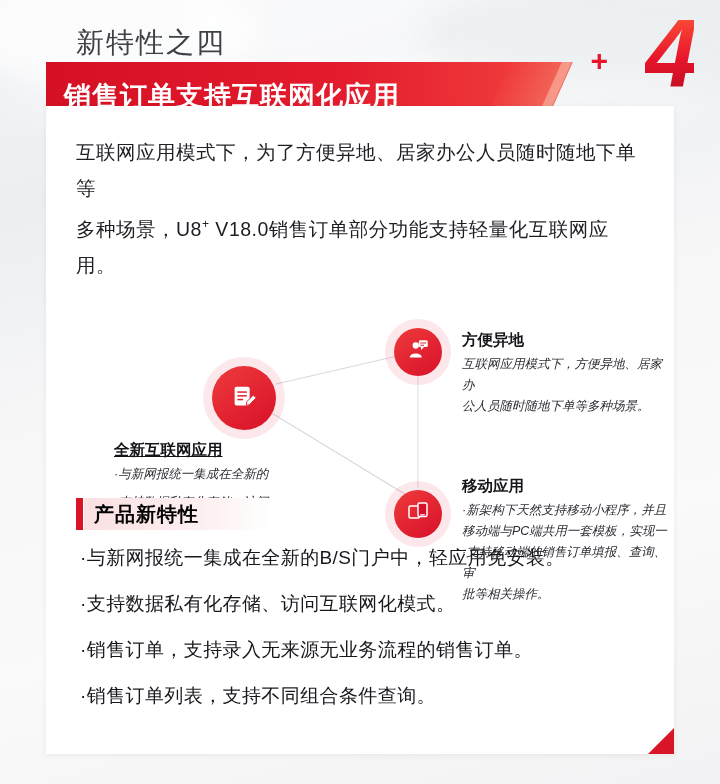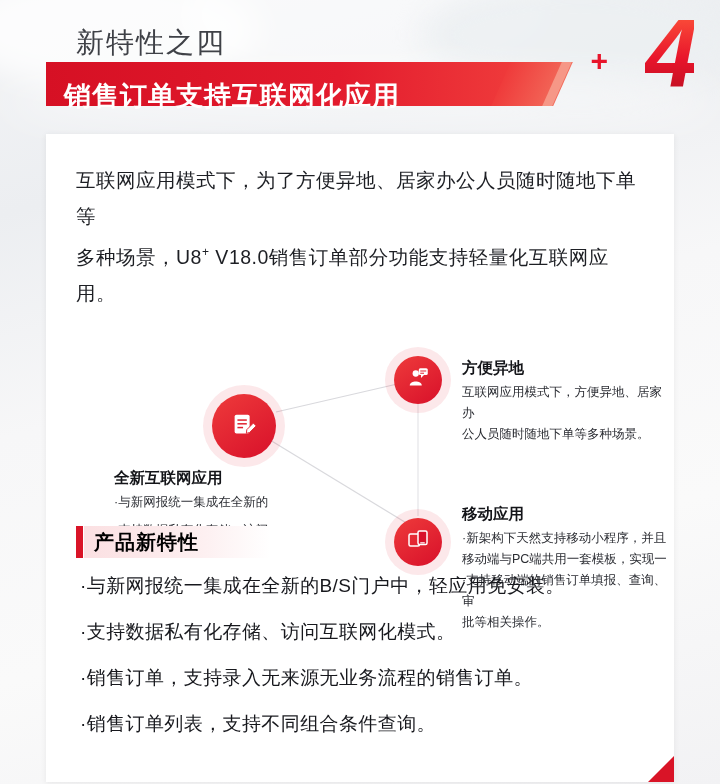--- a/index.html
+++ b/index.html
@@ -115,21 +115,20 @@
 
   
   .card {
     position: absolute;
     left: 46px;
     top: 106px;
     width: 628px;
     height: 648px;
     background: #ffffff;
     box-shadow: 0 1px 6px rgba(0,0,0,0.07);
-    margin-top: 28px;
   }
   .card-corner {
     position: absolute;
     right: 0;
     bottom: 0;
     width: 0;
     height: 0;
     border-left: 26px solid transparent;
     border-bottom: 26px solid #d91427;
   }
@@ -189,21 +188,21 @@
     font-weight: bold;
     color: #141519;
     font-size: 15.5px;
   }
   .n-body {
     position: absolute;
     font-size: 12.5px;
     line-height: 21px;
     color: #2b2d33;
   }
-  .n-body .li { display: block; }
+  .n-body .li { display: block; font-style: italic; }
 
   
   .sec {
     position: absolute;
     left: 30px;
     top: 392px;
     width: 566px;
     height: 34px;
   }
   .sec-bg {
@@ -287,21 +286,21 @@
         <span>
           <svg width="30" height="30" viewBox="0 0 32 32">
             <rect x="6" y="6" width="16" height="20" rx="2" fill="#ffffff"></rect>
             <rect x="9" y="11" width="10" height="1.6" fill="#e0222f"></rect>
             <rect x="9" y="15" width="10" height="1.6" fill="#e0222f"></rect>
             <rect x="9" y="19" width="6" height="1.6" fill="#e0222f"></rect>
             <path d="M19 22 L26 15 L29 18 L22 25 L18.5 26 Z" fill="#ffffff" stroke="#e0222f" stroke-width="1"></path>
           </svg>
         </span>
       </div>
-      <div class="n-label" style="left:68px; top:226px;">全新互联网应用</div>
+      <div class="n-label" style="left:68px; top:226px;text-decoration:underline;">全新互联网应用</div>
       <div class="n-body" style="left:68px; top:250px; width:210px;">
         <span class="li">·与新网报统一集成在全新的</span>
         <span class="li" style="display:block;height:7px;"></span>
         <span class="li">·支持数据私有化存储、访问</span>
         <span class="li">  互联网化模式。</span>
       </div>
 
       <div class="node node-top">
         <span>
           <svg width="24" height="24" viewBox="0 0 32 32">

